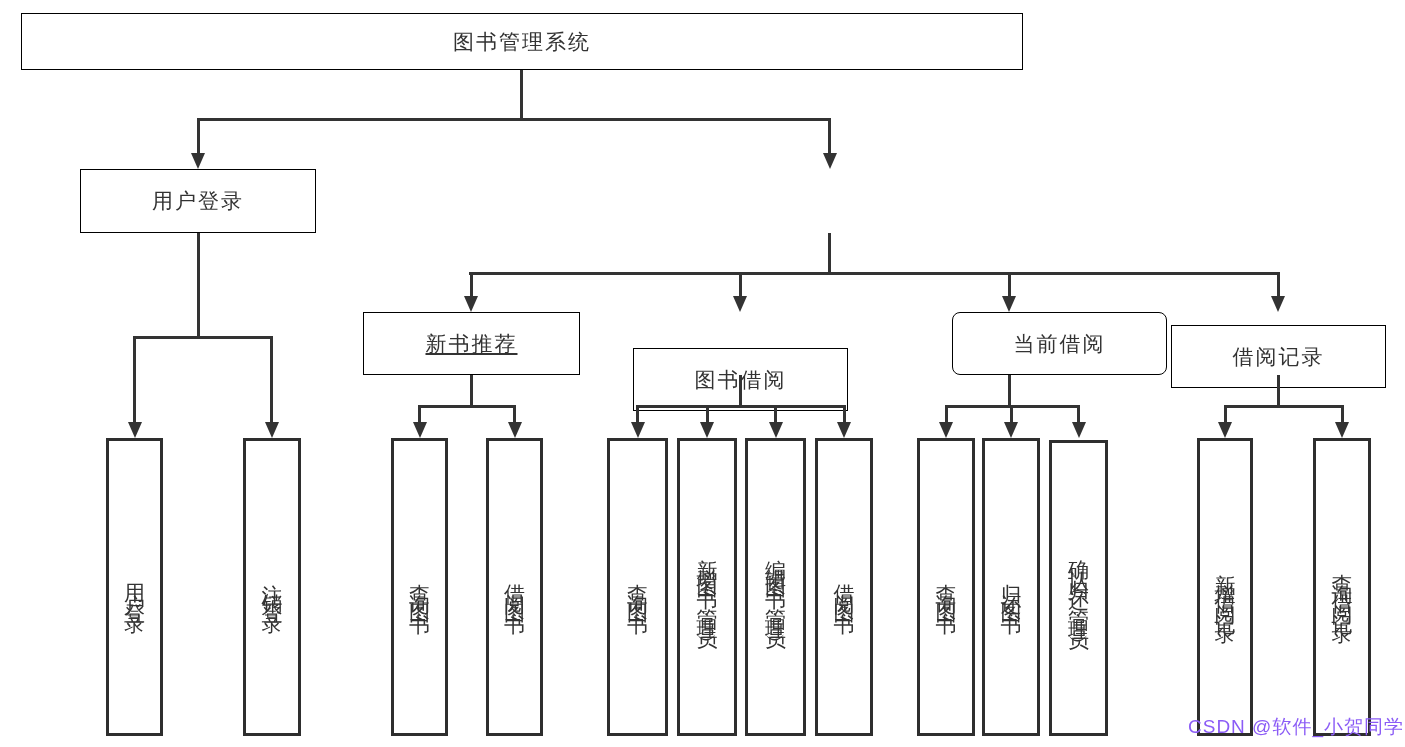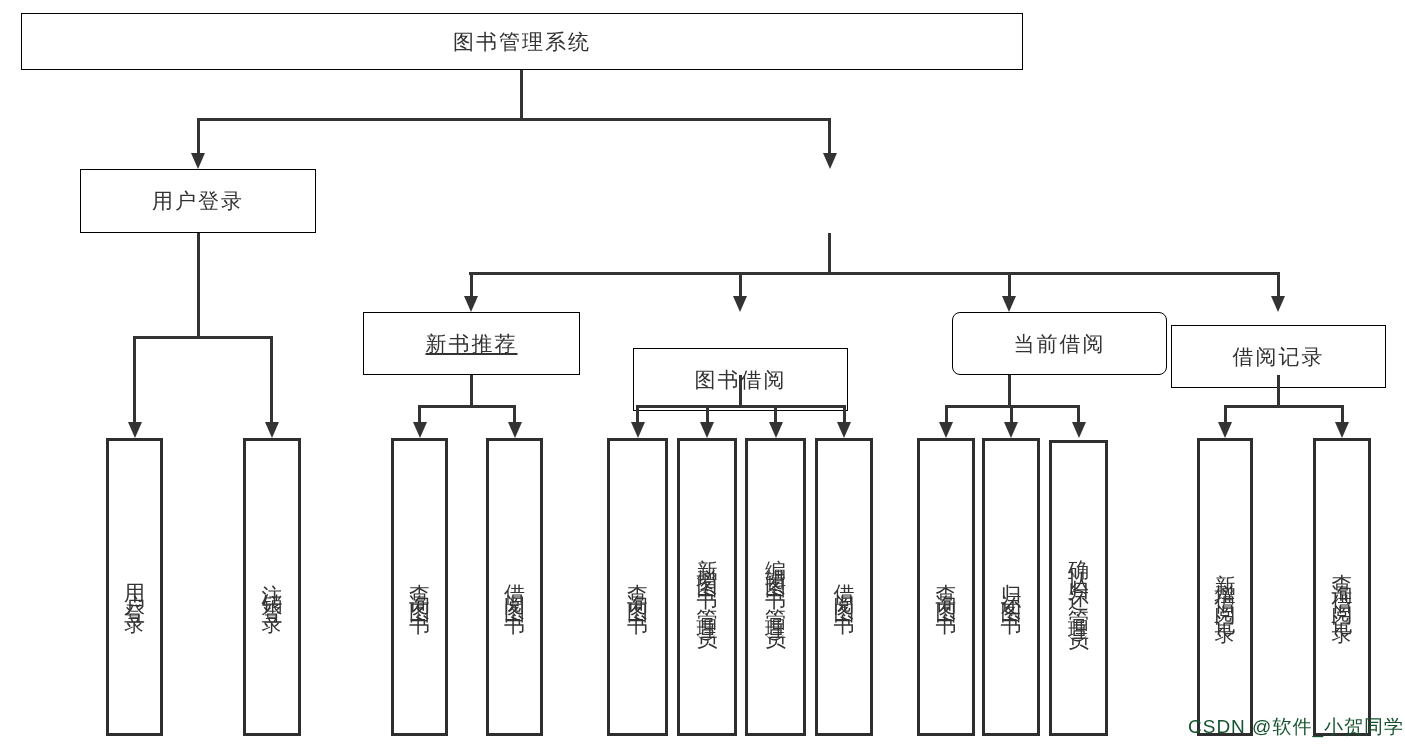--- a/index.html
+++ b/index.html
@@ -21,21 +21,21 @@
     letter-spacing:10px;font-size:21px;color:#333333;white-space:nowrap;
   }
   .v-line{position:absolute;width:3px;background:#333333;}
   .h-line{position:absolute;height:3px;background:#333333;}
   .arrow-down{
     position:absolute;width:0;height:0;
     border-left:7px solid transparent;border-right:7px solid transparent;
     border-top:16px solid #333333;
   }
   .watermark{
-    position:absolute;color:#14532d;font-size:19px;letter-spacing:1px;z-index:5;
+    position:absolute;color:#8b5cf6;font-size:19px;letter-spacing:1px;z-index:5;
   }
 </style>
 </head>
 <body>
 
 <div id="canvas">
 
   <div class="hnode" style="left:21px;top:13px;width:1002px;height:57px;">
     <span>图书管理系统</span>
   </div>

